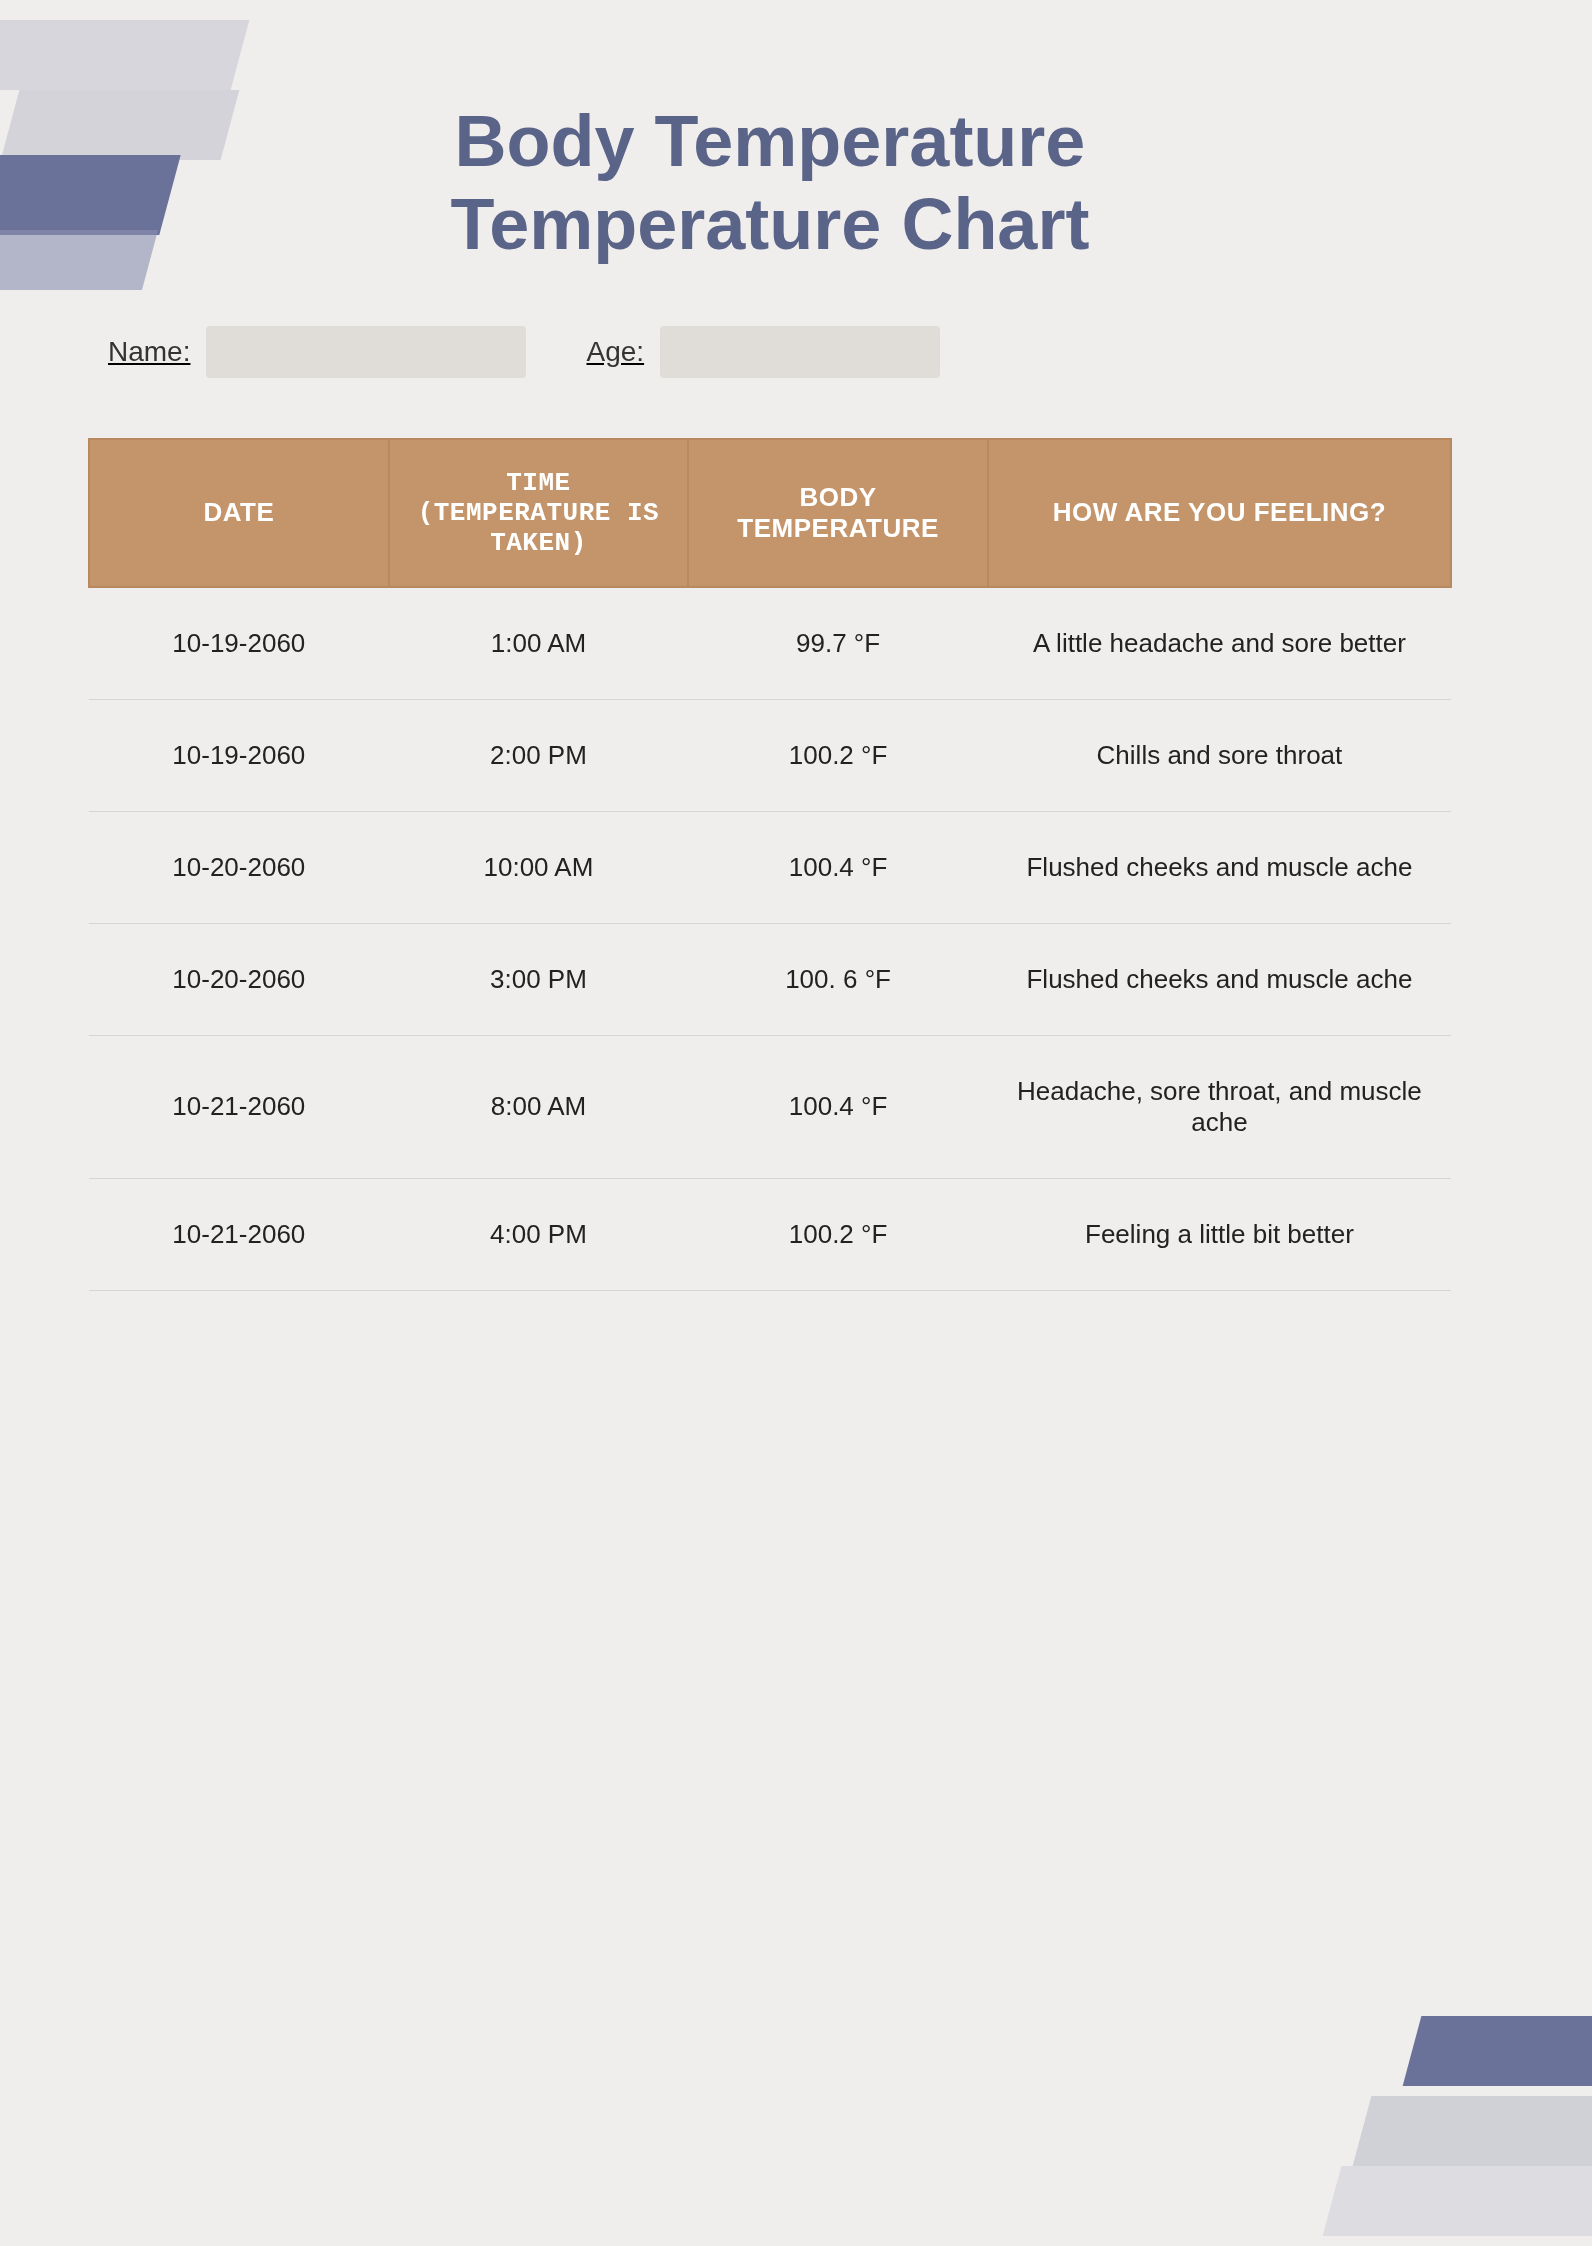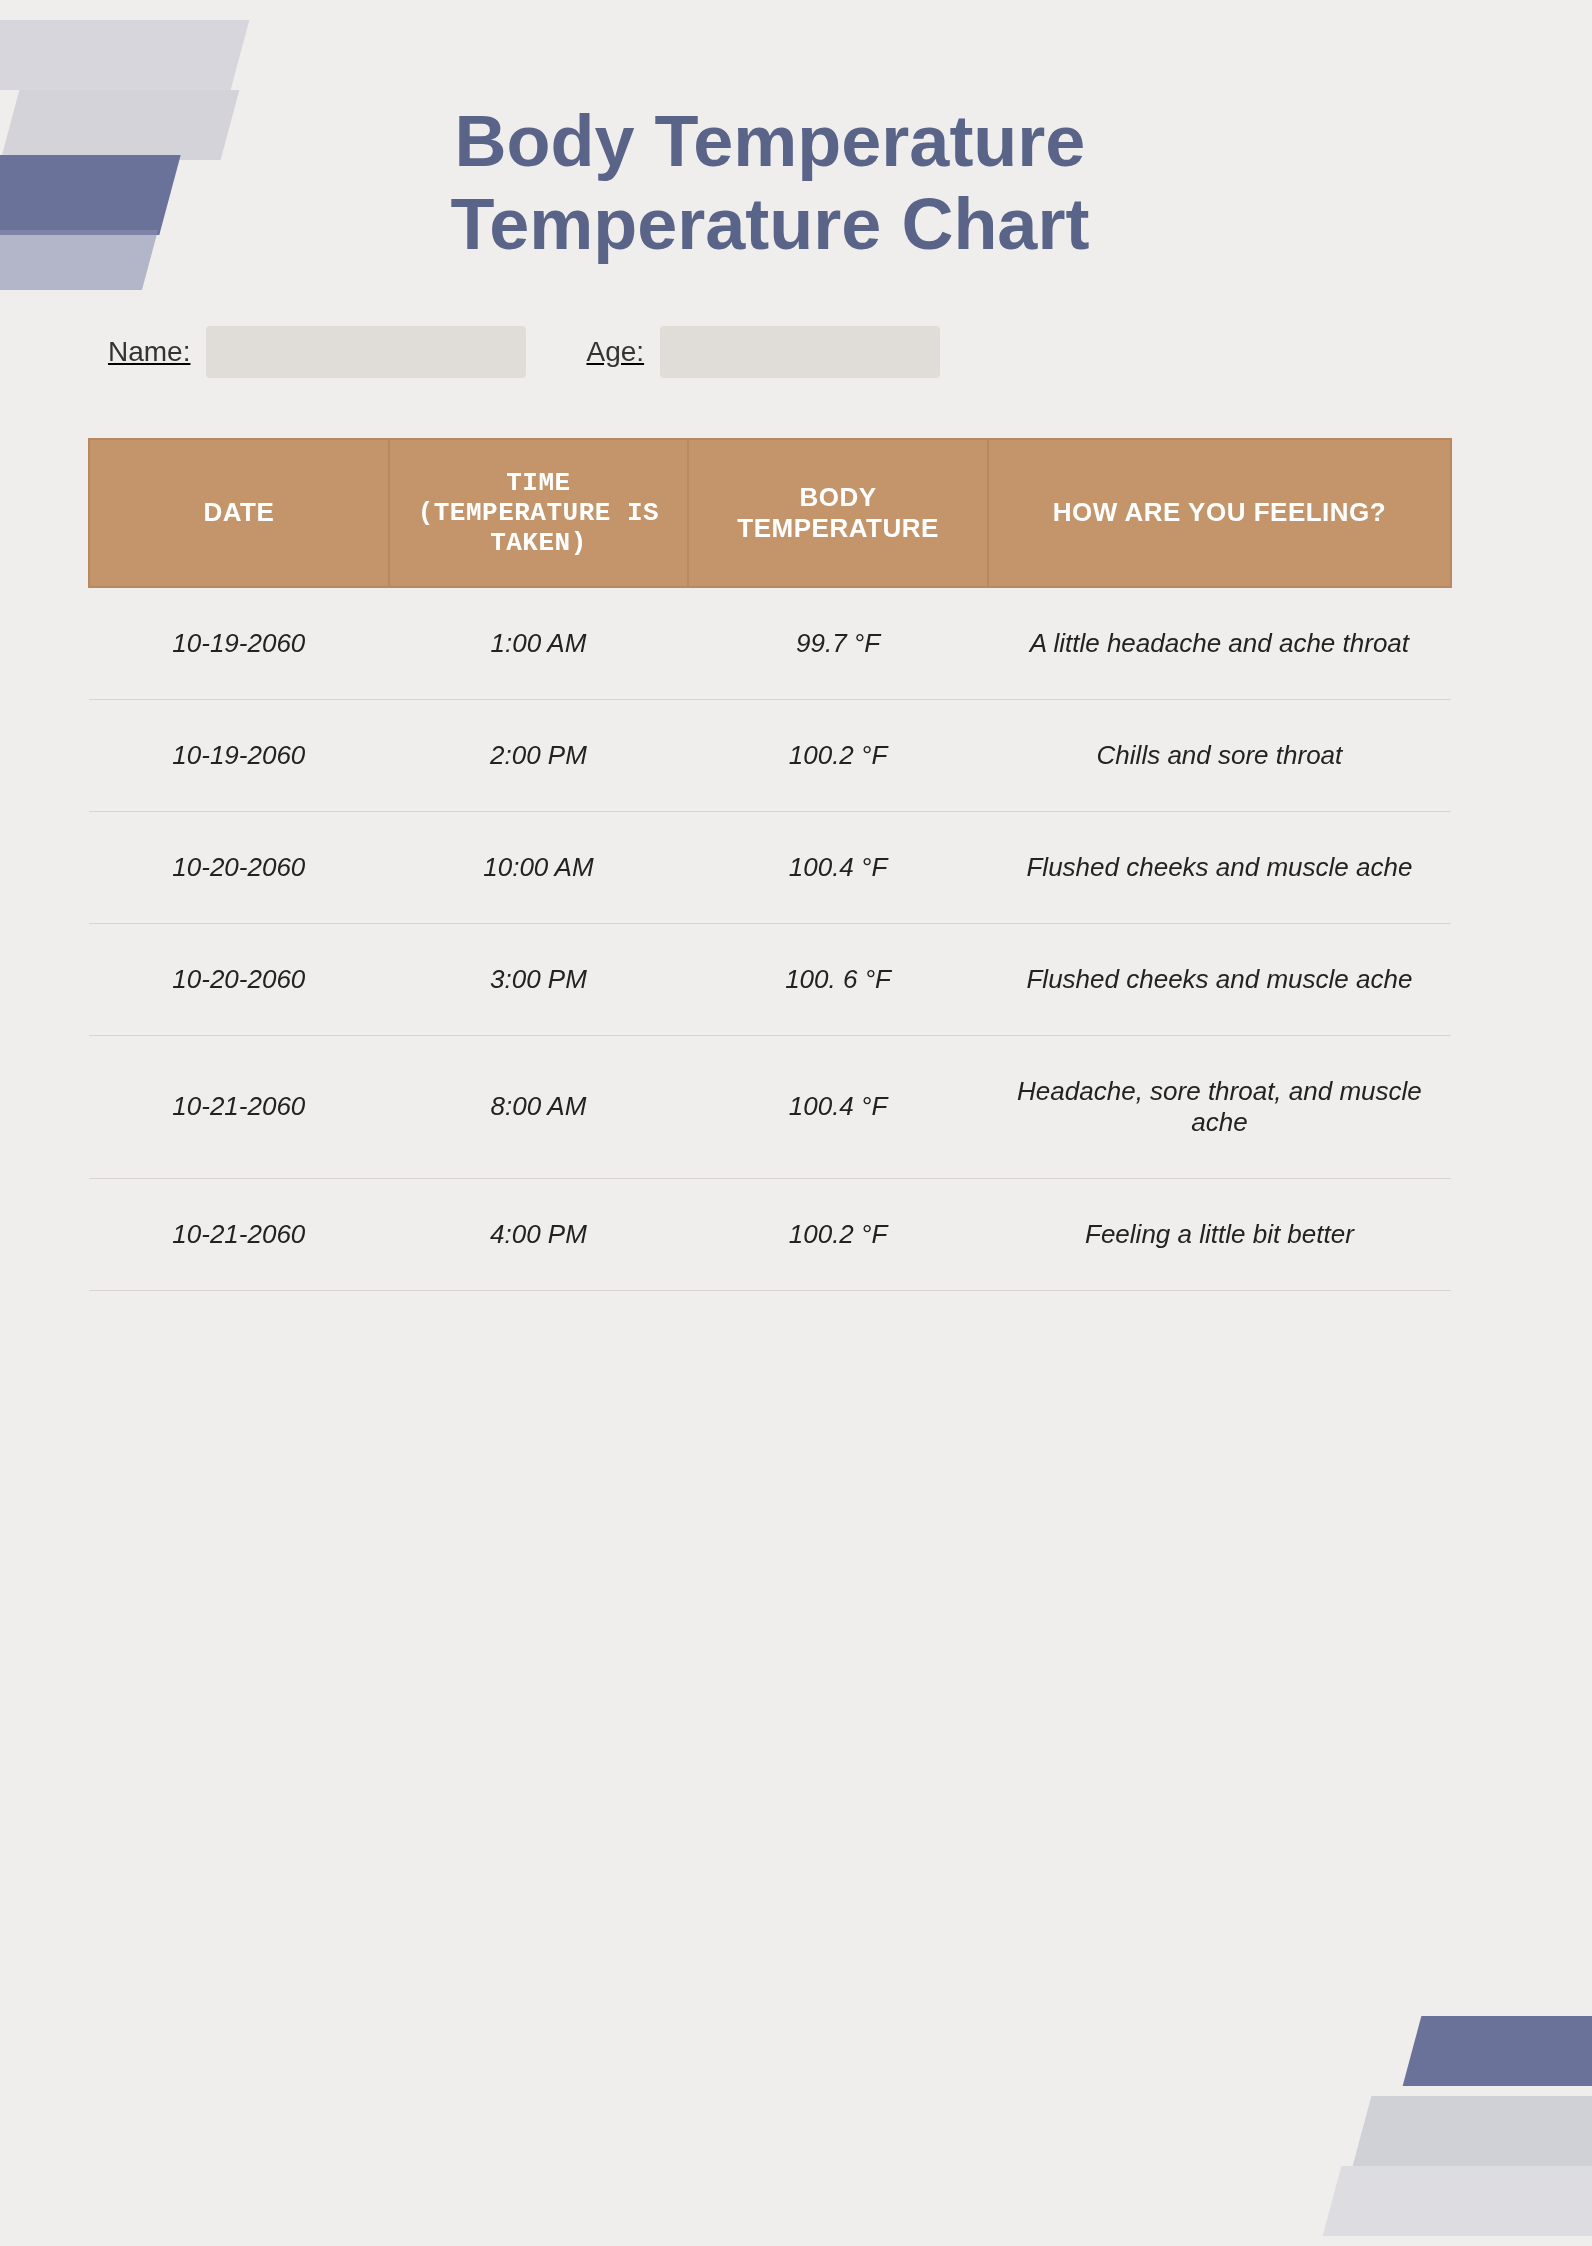--- a/index.html
+++ b/index.html
@@ -180,21 +180,20 @@
       letter-spacing: 0.5px;
     }
 
     .table-container td {
       font-size: 26px;
       text-align: center;
       padding: 40px 20px;
       color: #222;
       border: none;
       vertical-align: middle;
-      font-style: italic;
     }
 
     .table-container tr:nth-child(even) td {
       background-color: transparent;
     }
 
     .table-container tbody tr {
       border-bottom: 1px solid #d8d4d0;
     }
 
@@ -244,21 +243,21 @@
         <th class="col-time">TIME (TEMPERATURE IS TAKEN)</th>
         <th class="col-temp">BODY TEMPERATURE</th>
         <th class="col-feeling">HOW ARE YOU FEELING?</th>
       </tr>
     </thead>
     <tbody id="table-body">
     <tr>
           <td>10-19-2060</td>
           <td>1:00 AM</td>
           <td>99.7 °F</td>
-          <td>A little headache and ache throat</td>
+          <td>A little headache and sore better</td>
         </tr>
         <tr>
           <td>10-19-2060</td>
           <td>2:00 PM</td>
           <td>100.2 °F</td>
           <td>Chills and sore throat</td>
         </tr>
         <tr>
           <td>10-20-2060</td>
           <td>10:00 AM</td>

